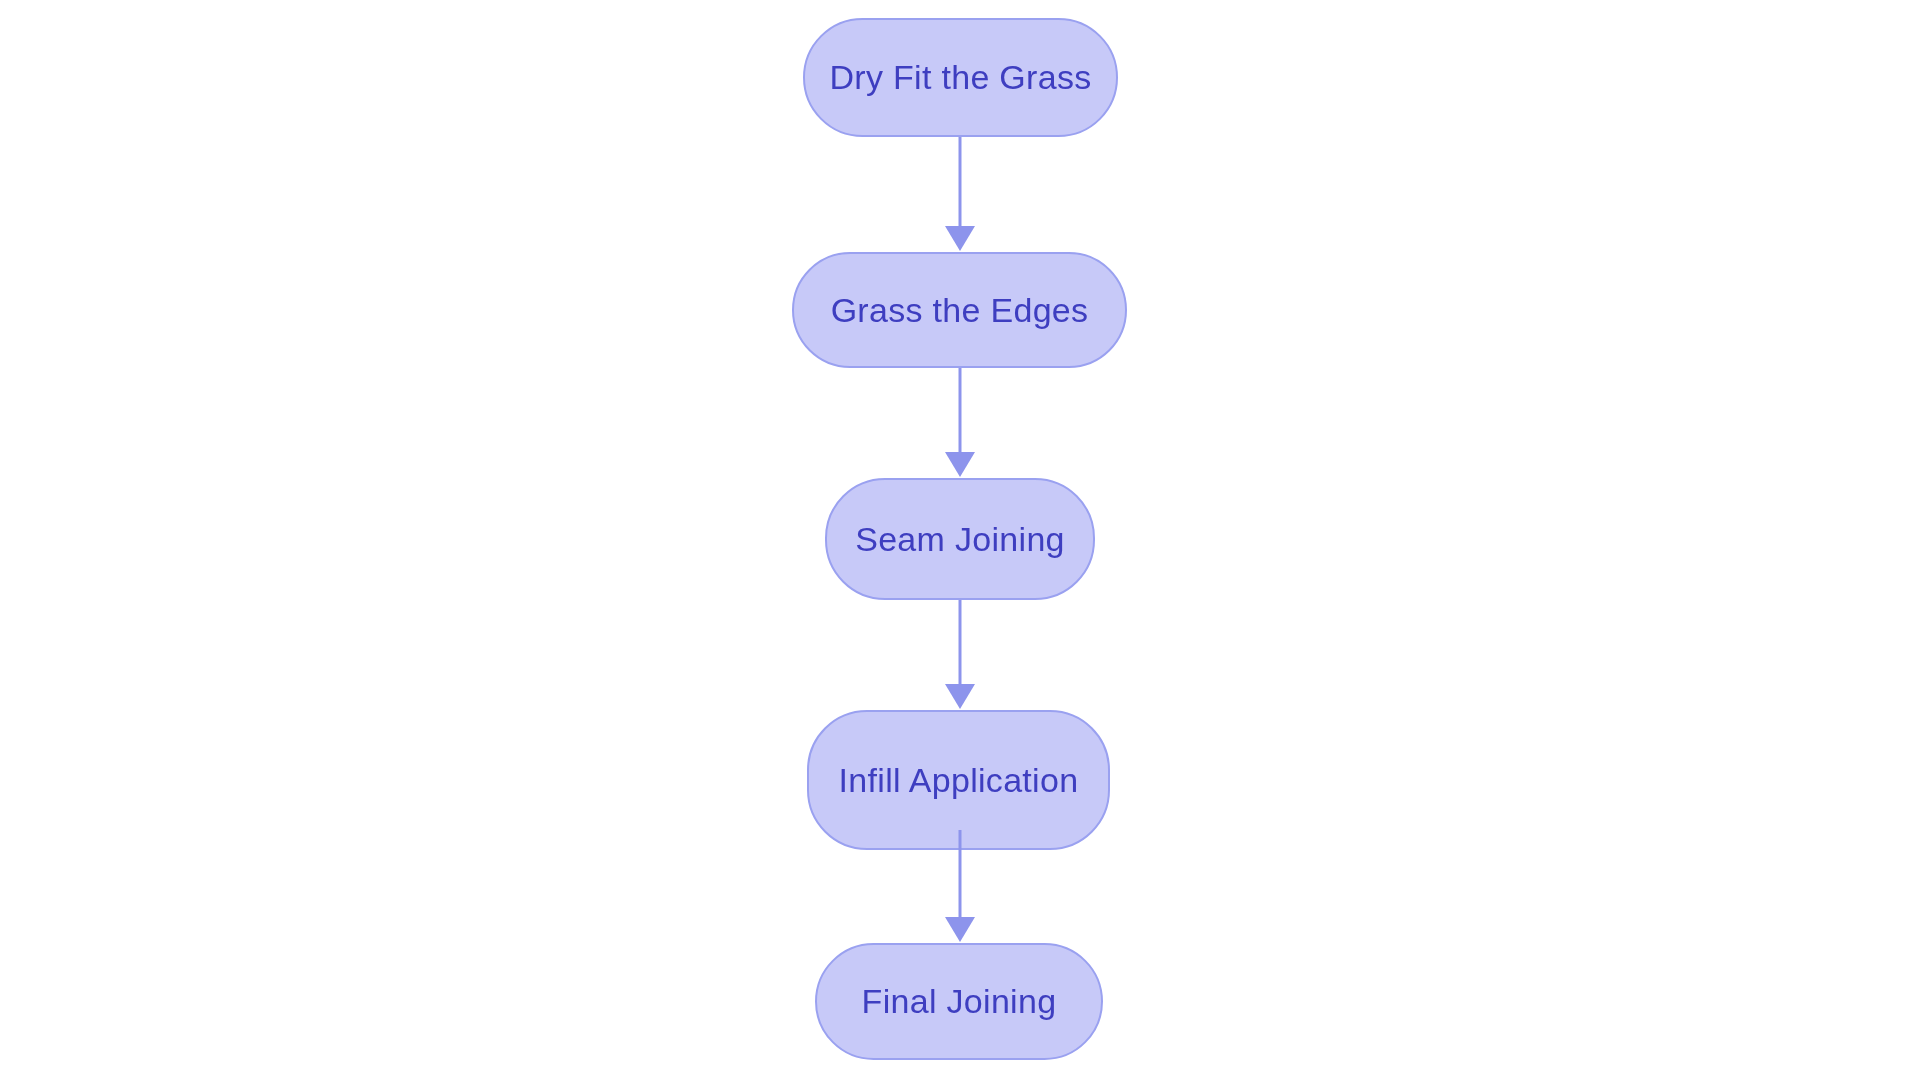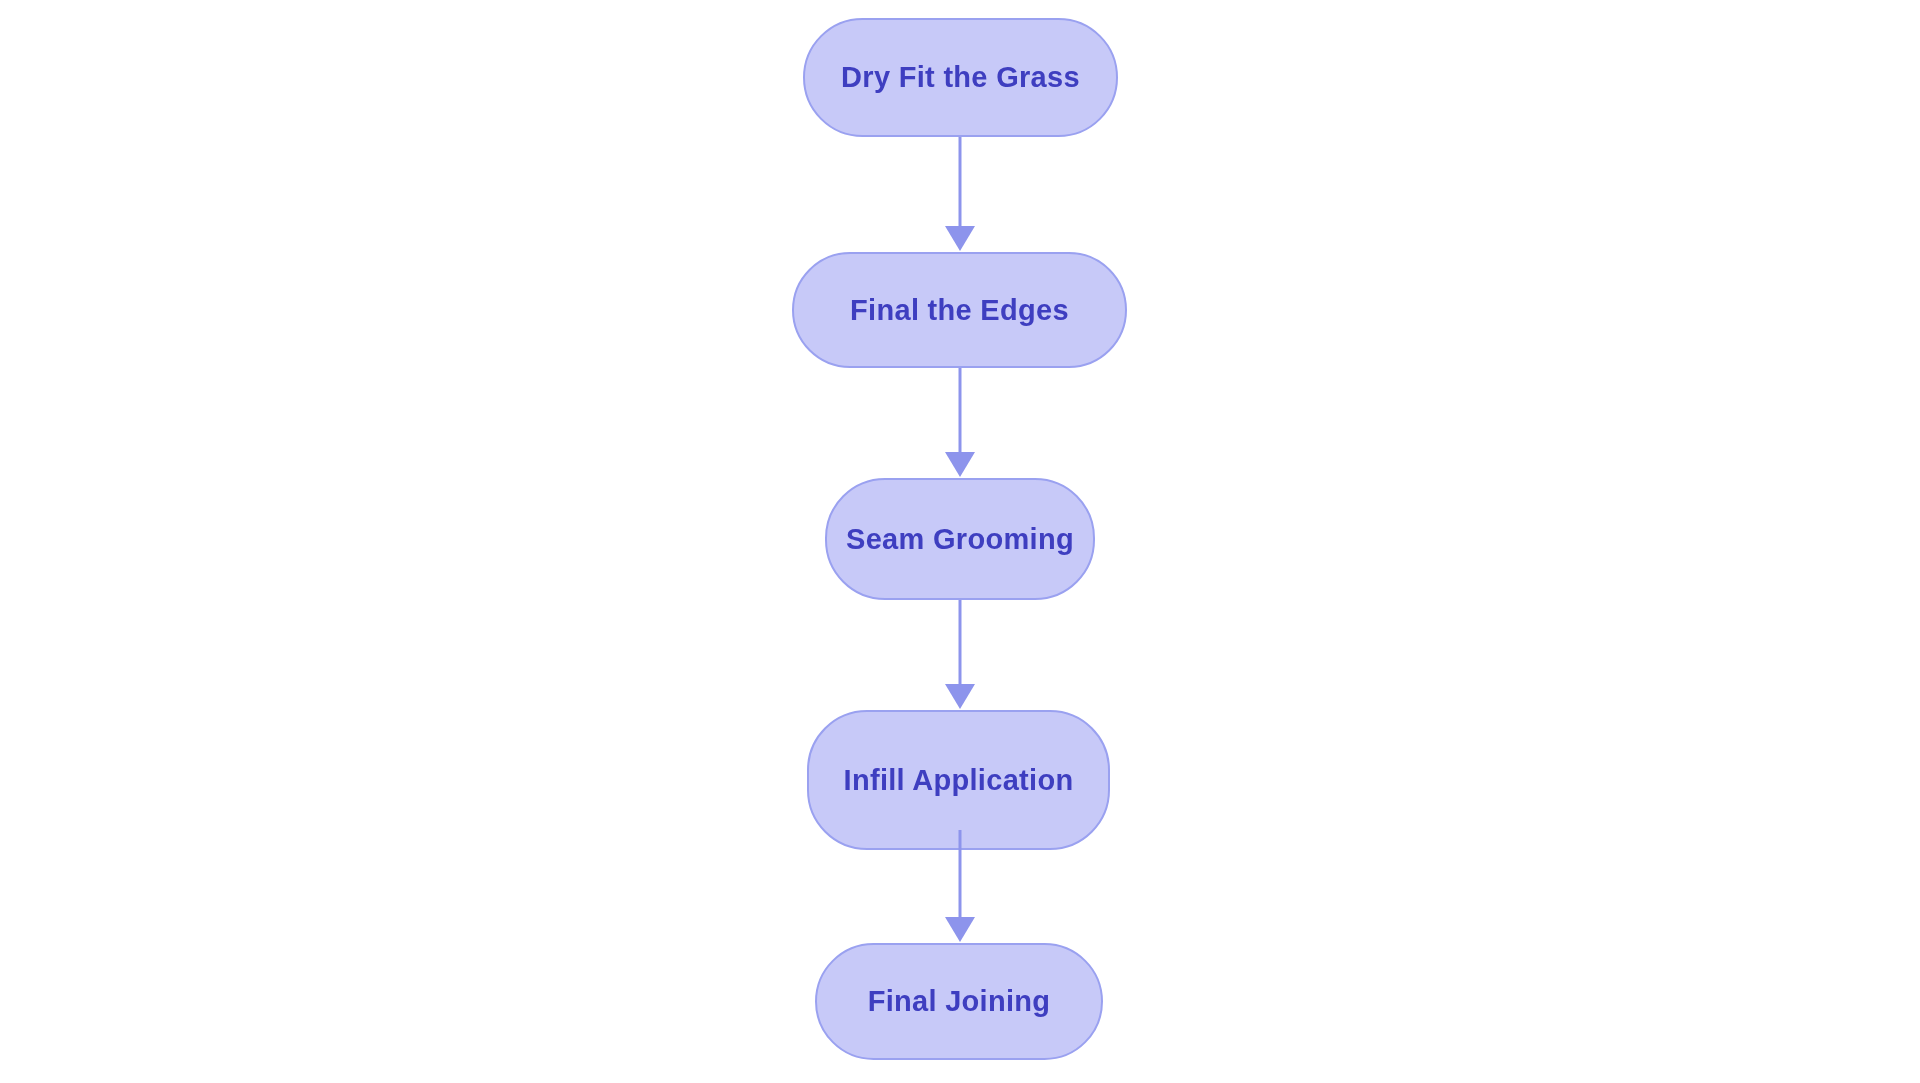--- a/index.html
+++ b/index.html
@@ -27,22 +27,22 @@
     position: absolute;
     background: var(--node-fill);
     border: 2px solid var(--node-border);
     border-radius: 60px;
     display: flex;
     align-items: center;
     justify-content: center;
   }
   .node .label {
     color: var(--text);
-    font-size: 29px;
-    font-weight: 700;
+    font-size: 34px;
+    font-weight: 400;
     letter-spacing: 0.3px;
     white-space: nowrap;
     text-align: center;
   }
   .n0 { left: 803px; top: 18px;  width: 315px; height: 119px; }
   .n1 { left: 792px; top: 252px; width: 335px; height: 116px; }
   .n2 { left: 825px; top: 478px; width: 270px; height: 122px; }
   .n3 { left: 807px; top: 710px; width: 303px; height: 140px; }
   .n4 { left: 815px; top: 943px; width: 288px; height: 117px; }
   .arrow {
@@ -65,30 +65,30 @@
   <div class="node n0">
     <span class="label">Dry Fit the Grass</span>
   </div>
 
   <svg class="arrow a0" viewBox="0 0 32 115" width="32" height="115" xmlns="http://www.w3.org/2000/svg">
     <line x1="16" y1="0" x2="16" y2="92" stroke="currentColor" stroke-width="3"></line>
     <polygon points="1,89 31,89 16,114" fill="currentColor"></polygon>
   </svg>
 
   <div class="node n1">
-    <span class="label">Final the Edges</span>
+    <span class="label">Grass the Edges</span>
   </div>
 
   <svg class="arrow a1" viewBox="0 0 32 110" width="32" height="110" xmlns="http://www.w3.org/2000/svg">
     <line x1="16" y1="0" x2="16" y2="87" stroke="currentColor" stroke-width="3"></line>
     <polygon points="1,84 31,84 16,109" fill="currentColor"></polygon>
   </svg>
 
   <div class="node n2">
-    <span class="label">Seam Grooming</span>
+    <span class="label">Seam Joining</span>
   </div>
 
   <svg class="arrow a2" viewBox="0 0 32 110" width="32" height="110" xmlns="http://www.w3.org/2000/svg">
     <line x1="16" y1="0" x2="16" y2="87" stroke="currentColor" stroke-width="3"></line>
     <polygon points="1,84 31,84 16,109" fill="currentColor"></polygon>
   </svg>
 
   <div class="node n3">
     <span class="label">Infill Application</span>
   </div>

